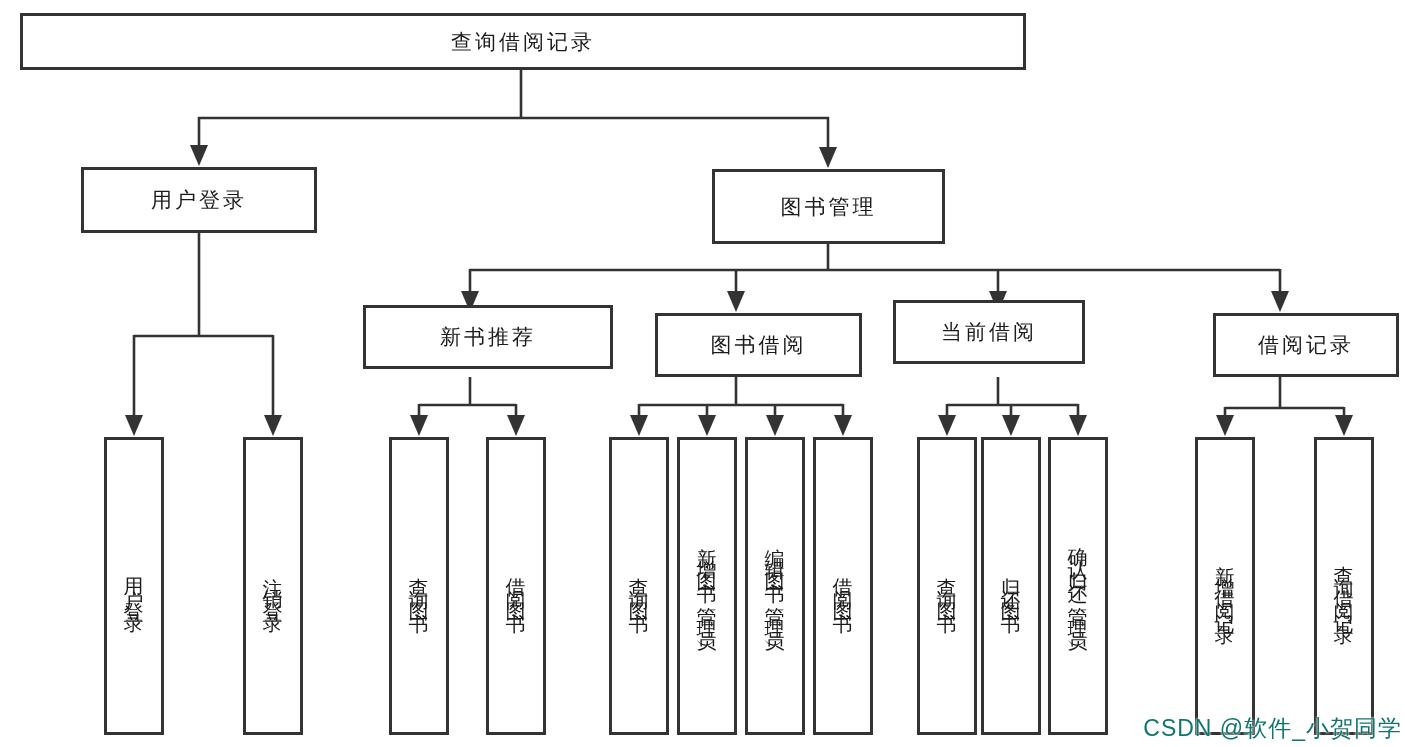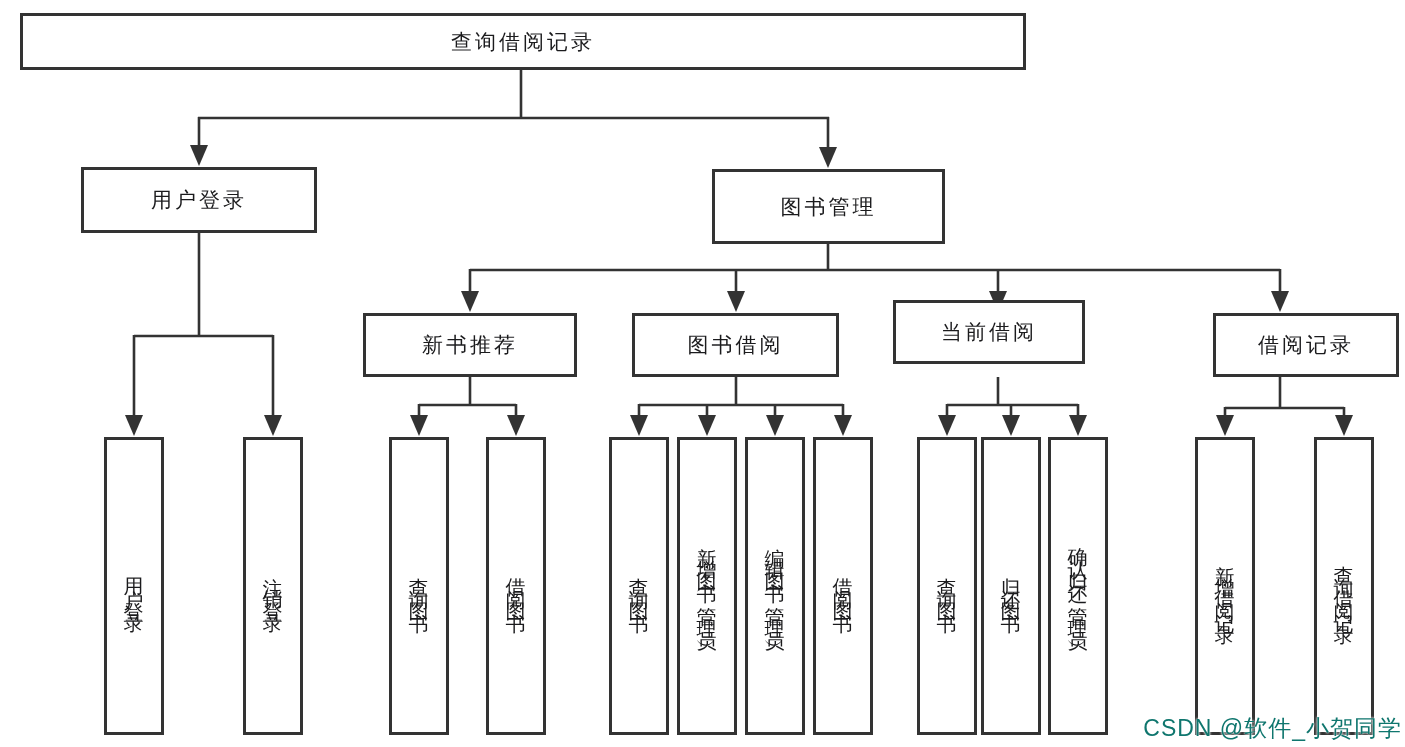--- a/index.html
+++ b/index.html
@@ -66,24 +66,24 @@
   <span class="lbl">查询借阅记录</span>
 </div>
 
 <div class="box h" style="left:81px;top:167px;width:236px;height:66px">
   <span class="lbl">用户登录</span>
 </div>
 <div class="box h" style="left:712px;top:169px;width:233px;height:75px">
   <span class="lbl">图书管理</span>
 </div>
 
-<div class="box h" style="left:363px;top:313px;width:214px;height:64px">
+<div class="box h" style="left:363px;top:305px;width:250px;height:64px">
   <span class="lbl">新书推荐</span>
 </div>
-<div class="box h" style="left:632px;top:313px;width:207px;height:64px">
+<div class="box h" style="left:655px;top:313px;width:207px;height:64px">
   <span class="lbl">图书借阅</span>
 </div>
 <div class="box h" style="left:893px;top:300px;width:192px;height:64px">
   <span class="lbl">当前借阅</span>
 </div>
 <div class="box h" style="left:1213px;top:313px;width:186px;height:64px">
   <span class="lbl">借阅记录</span>
 </div>
 
 <div class="box leaf" style="left:104px;top:437px;width:60px;height:298px">

